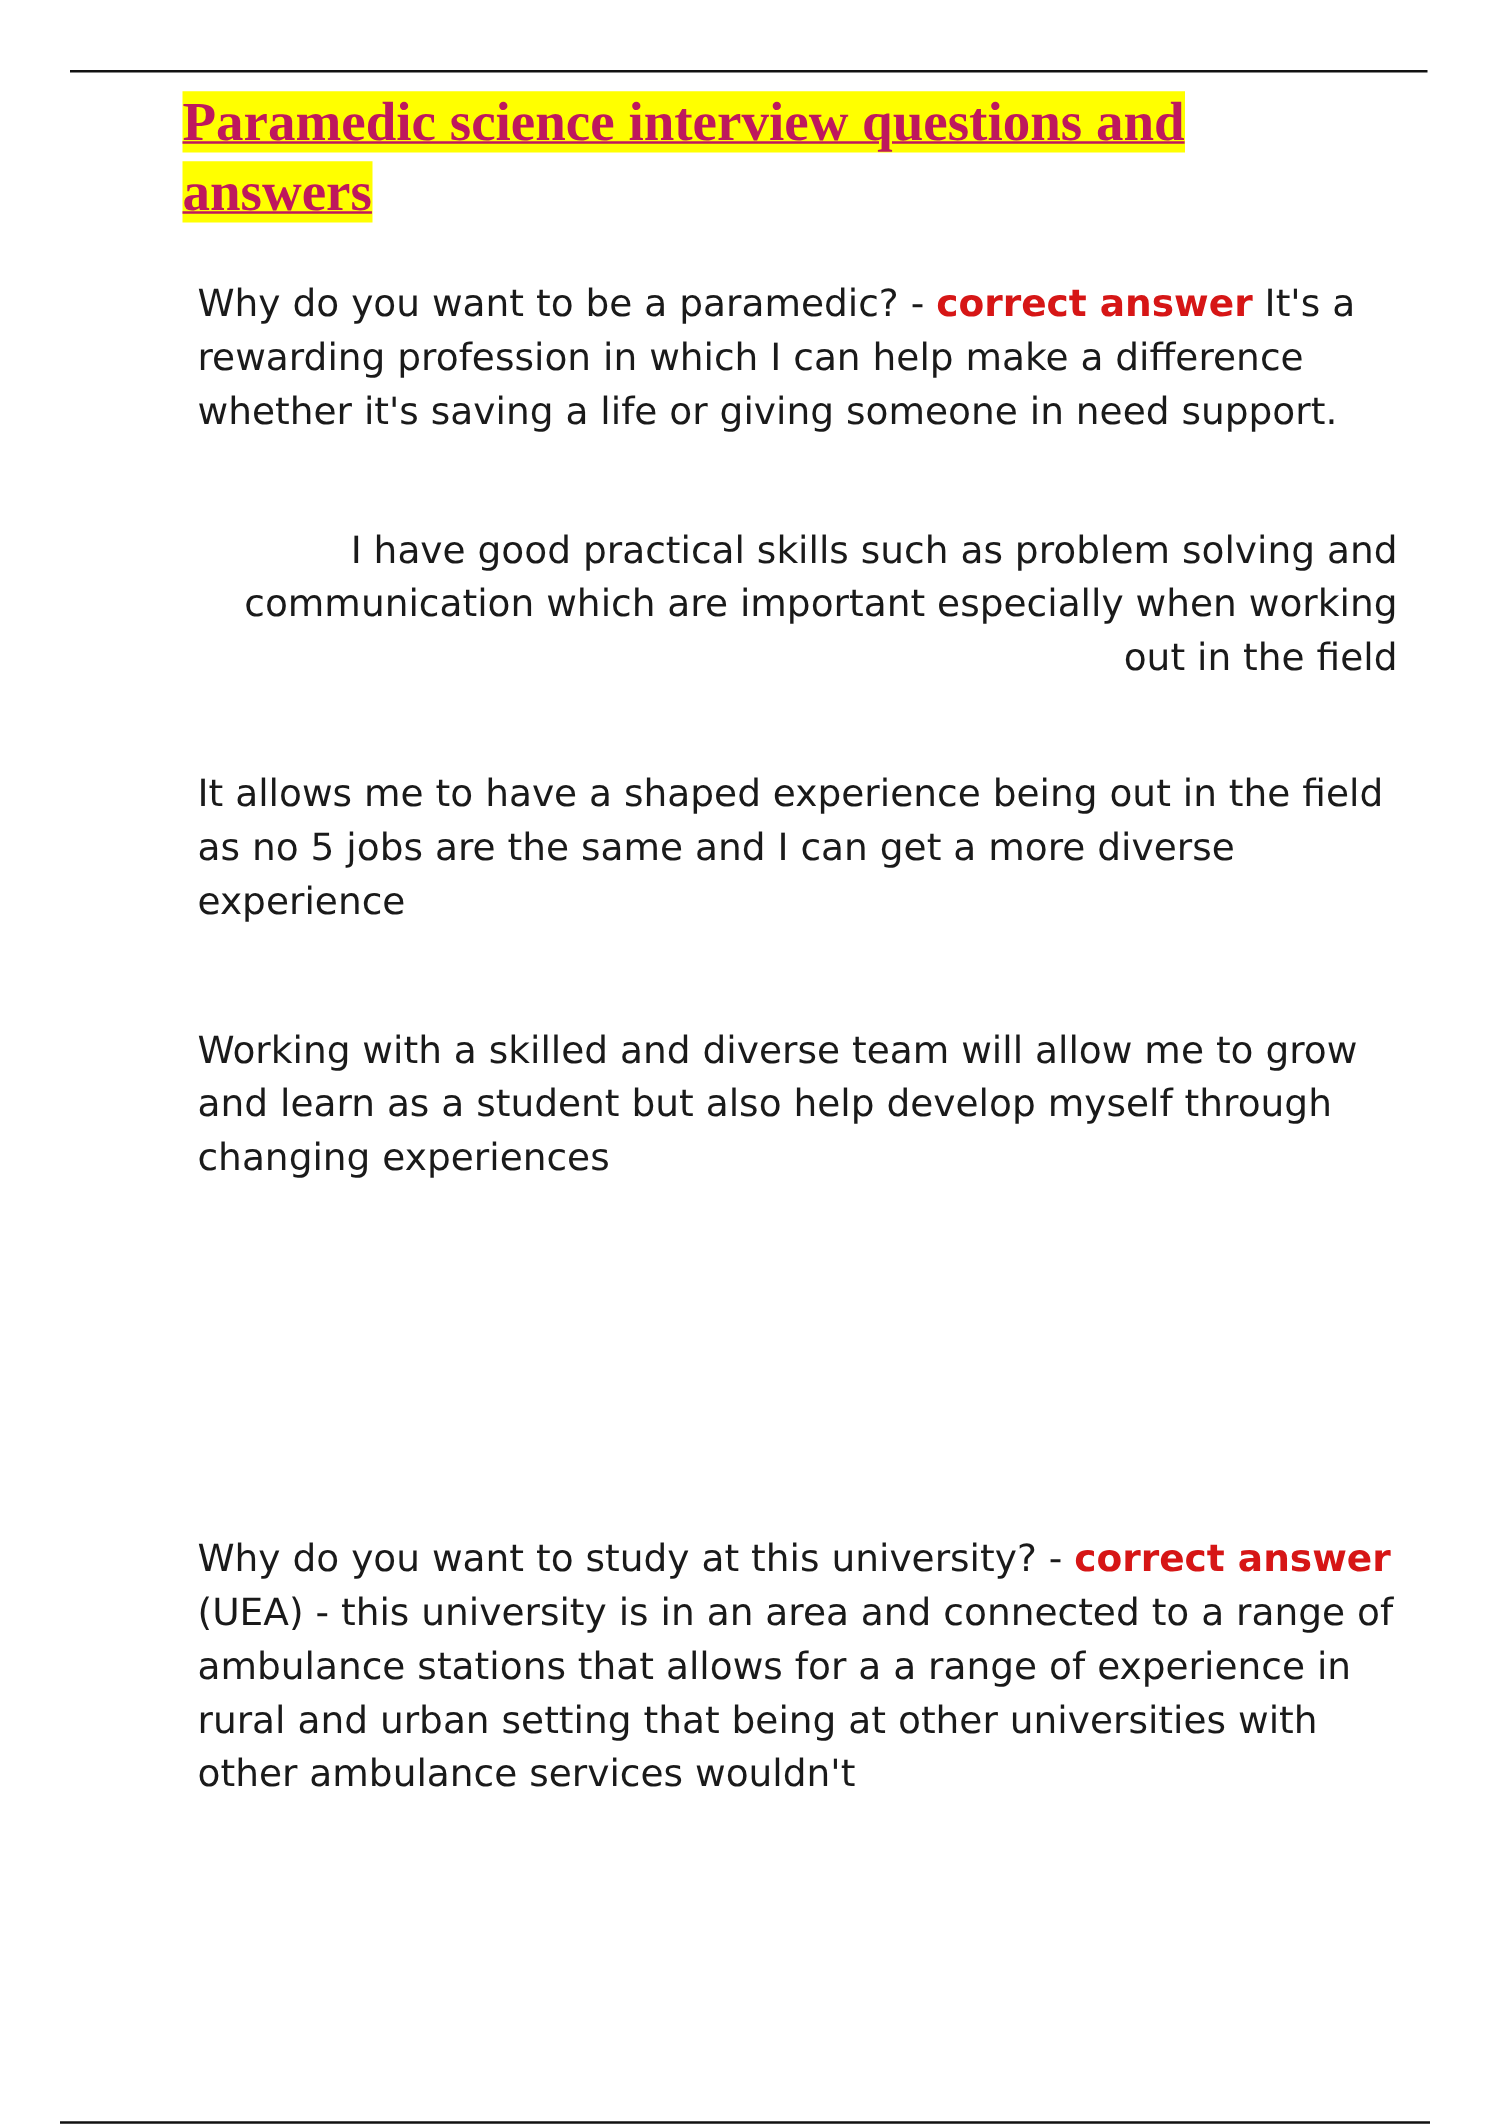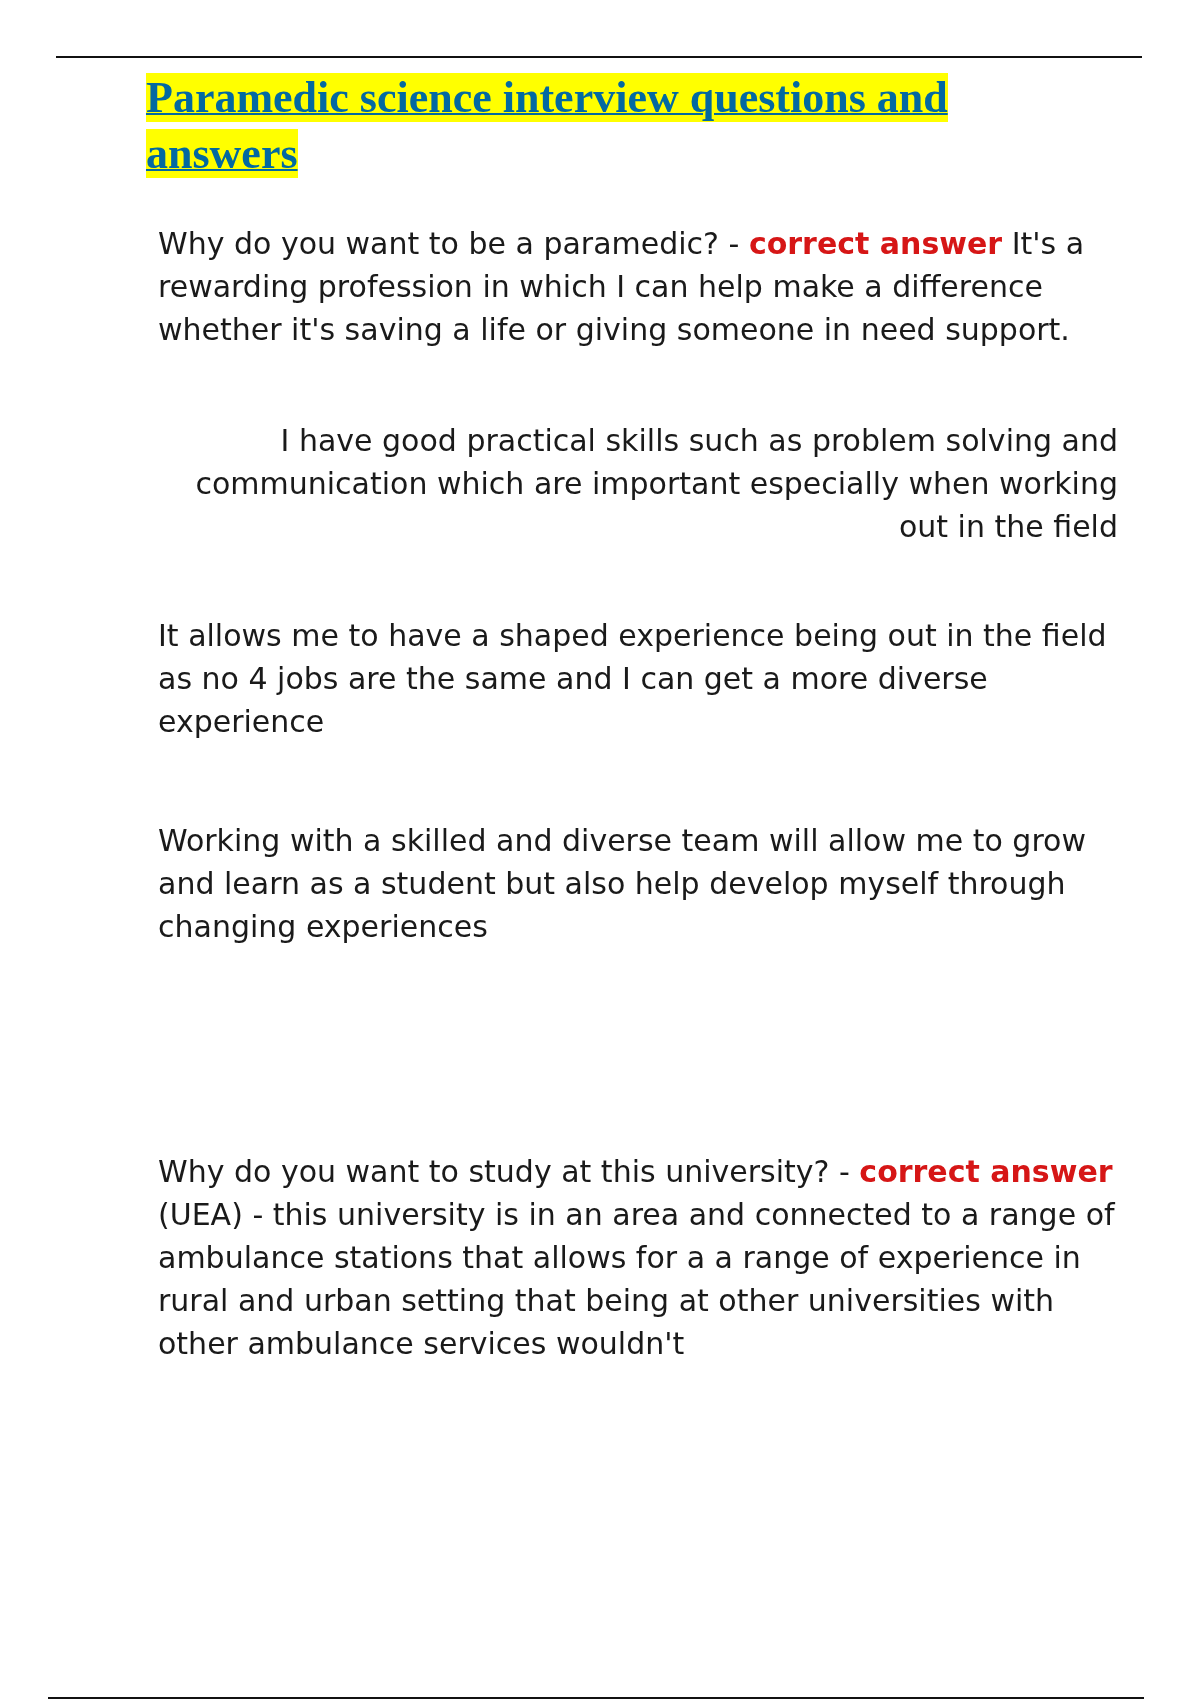--- a/index.html
+++ b/index.html
@@ -4,40 +4,40 @@
 <style>
   html, body { margin:0; padding:0; background:#ffffff; }
   body { width:1200px; height:1700px; position:relative; overflow:hidden; }
   .rule { position:absolute; height:2px; background:#111; }
   .rule-top { top:56px; left:56px; width:1086px; }
   .rule-bottom { top:1697px; left:48px; width:1096px; }
   .page { position:absolute; left:146px; top:70px; width:960px; }
   .title {
     font-family: "Liberation Serif", serif;
     font-weight:bold; font-size:44px; line-height:56px;
-    color:#0369a1; margin:0;
+    color:#be185d; margin:0;
   }
   .title span { background:#ffff00; text-decoration:underline; text-decoration-thickness:2px; }
   .para {
     font-family: "DejaVu Sans", sans-serif;
     font-size:30px; line-height:43px; color:#1a1a1a;
     margin:12px; position:absolute; left:0; width:960px;
   }
   .red { color:#d61616; font-weight:bold; }
 </style>
 </head>
 <body>
 
 <div class="rule rule-top"></div>
 
 <div class="page">
   <h1 class="title"><span>Paramedic science interview questions and answers</span></h1>
 
   <p class="para" style="top:140px;"><span>Why do you want to be a paramedic? - </span> <span class="red">correct answer</span> <span>It's a rewarding profession in which I can help make a difference whether it's saving a life or giving someone in need support.</span></p>
 
   <p class="para" style="top:337px;text-align:right;">I have good practical skills such as problem solving and communication which are important especially when working out in the field</p>
-  <p class="para" style="top:532px;">It allows me to have a shaped experience being out in the field as no 4 jobs are the same and I can get a more diverse experience</p>
+  <p class="para" style="top:532px;">It allows me to have a shaped experience being out in the field as no 5 jobs are the same and I can get a more diverse experience</p>
   <p class="para" style="top:737px;">Working with a skilled and diverse team will allow me to grow and learn as a student but also help develop myself through changing experiences</p>
 
-  <p class="para" style="top:1068px;"><span>Why do you want to study at this university? - </span> <span class="red">correct answer</span><span> (UEA) - this university is in an area and connected to a range of ambulance stations that allows for a a range of experience in rural and urban setting that being at other universities with other ambulance services wouldn't</span></p>
+  <p class="para" style="top:1144px;"><span>Why do you want to study at this university? - </span> <span class="red">correct answer</span><span> (UEA) - this university is in an area and connected to a range of ambulance stations that allows for a a range of experience in rural and urban setting that being at other universities with other ambulance services wouldn't</span></p>
 </div>
 
 <div class="rule rule-bottom"></div>
 
 </body></html>

